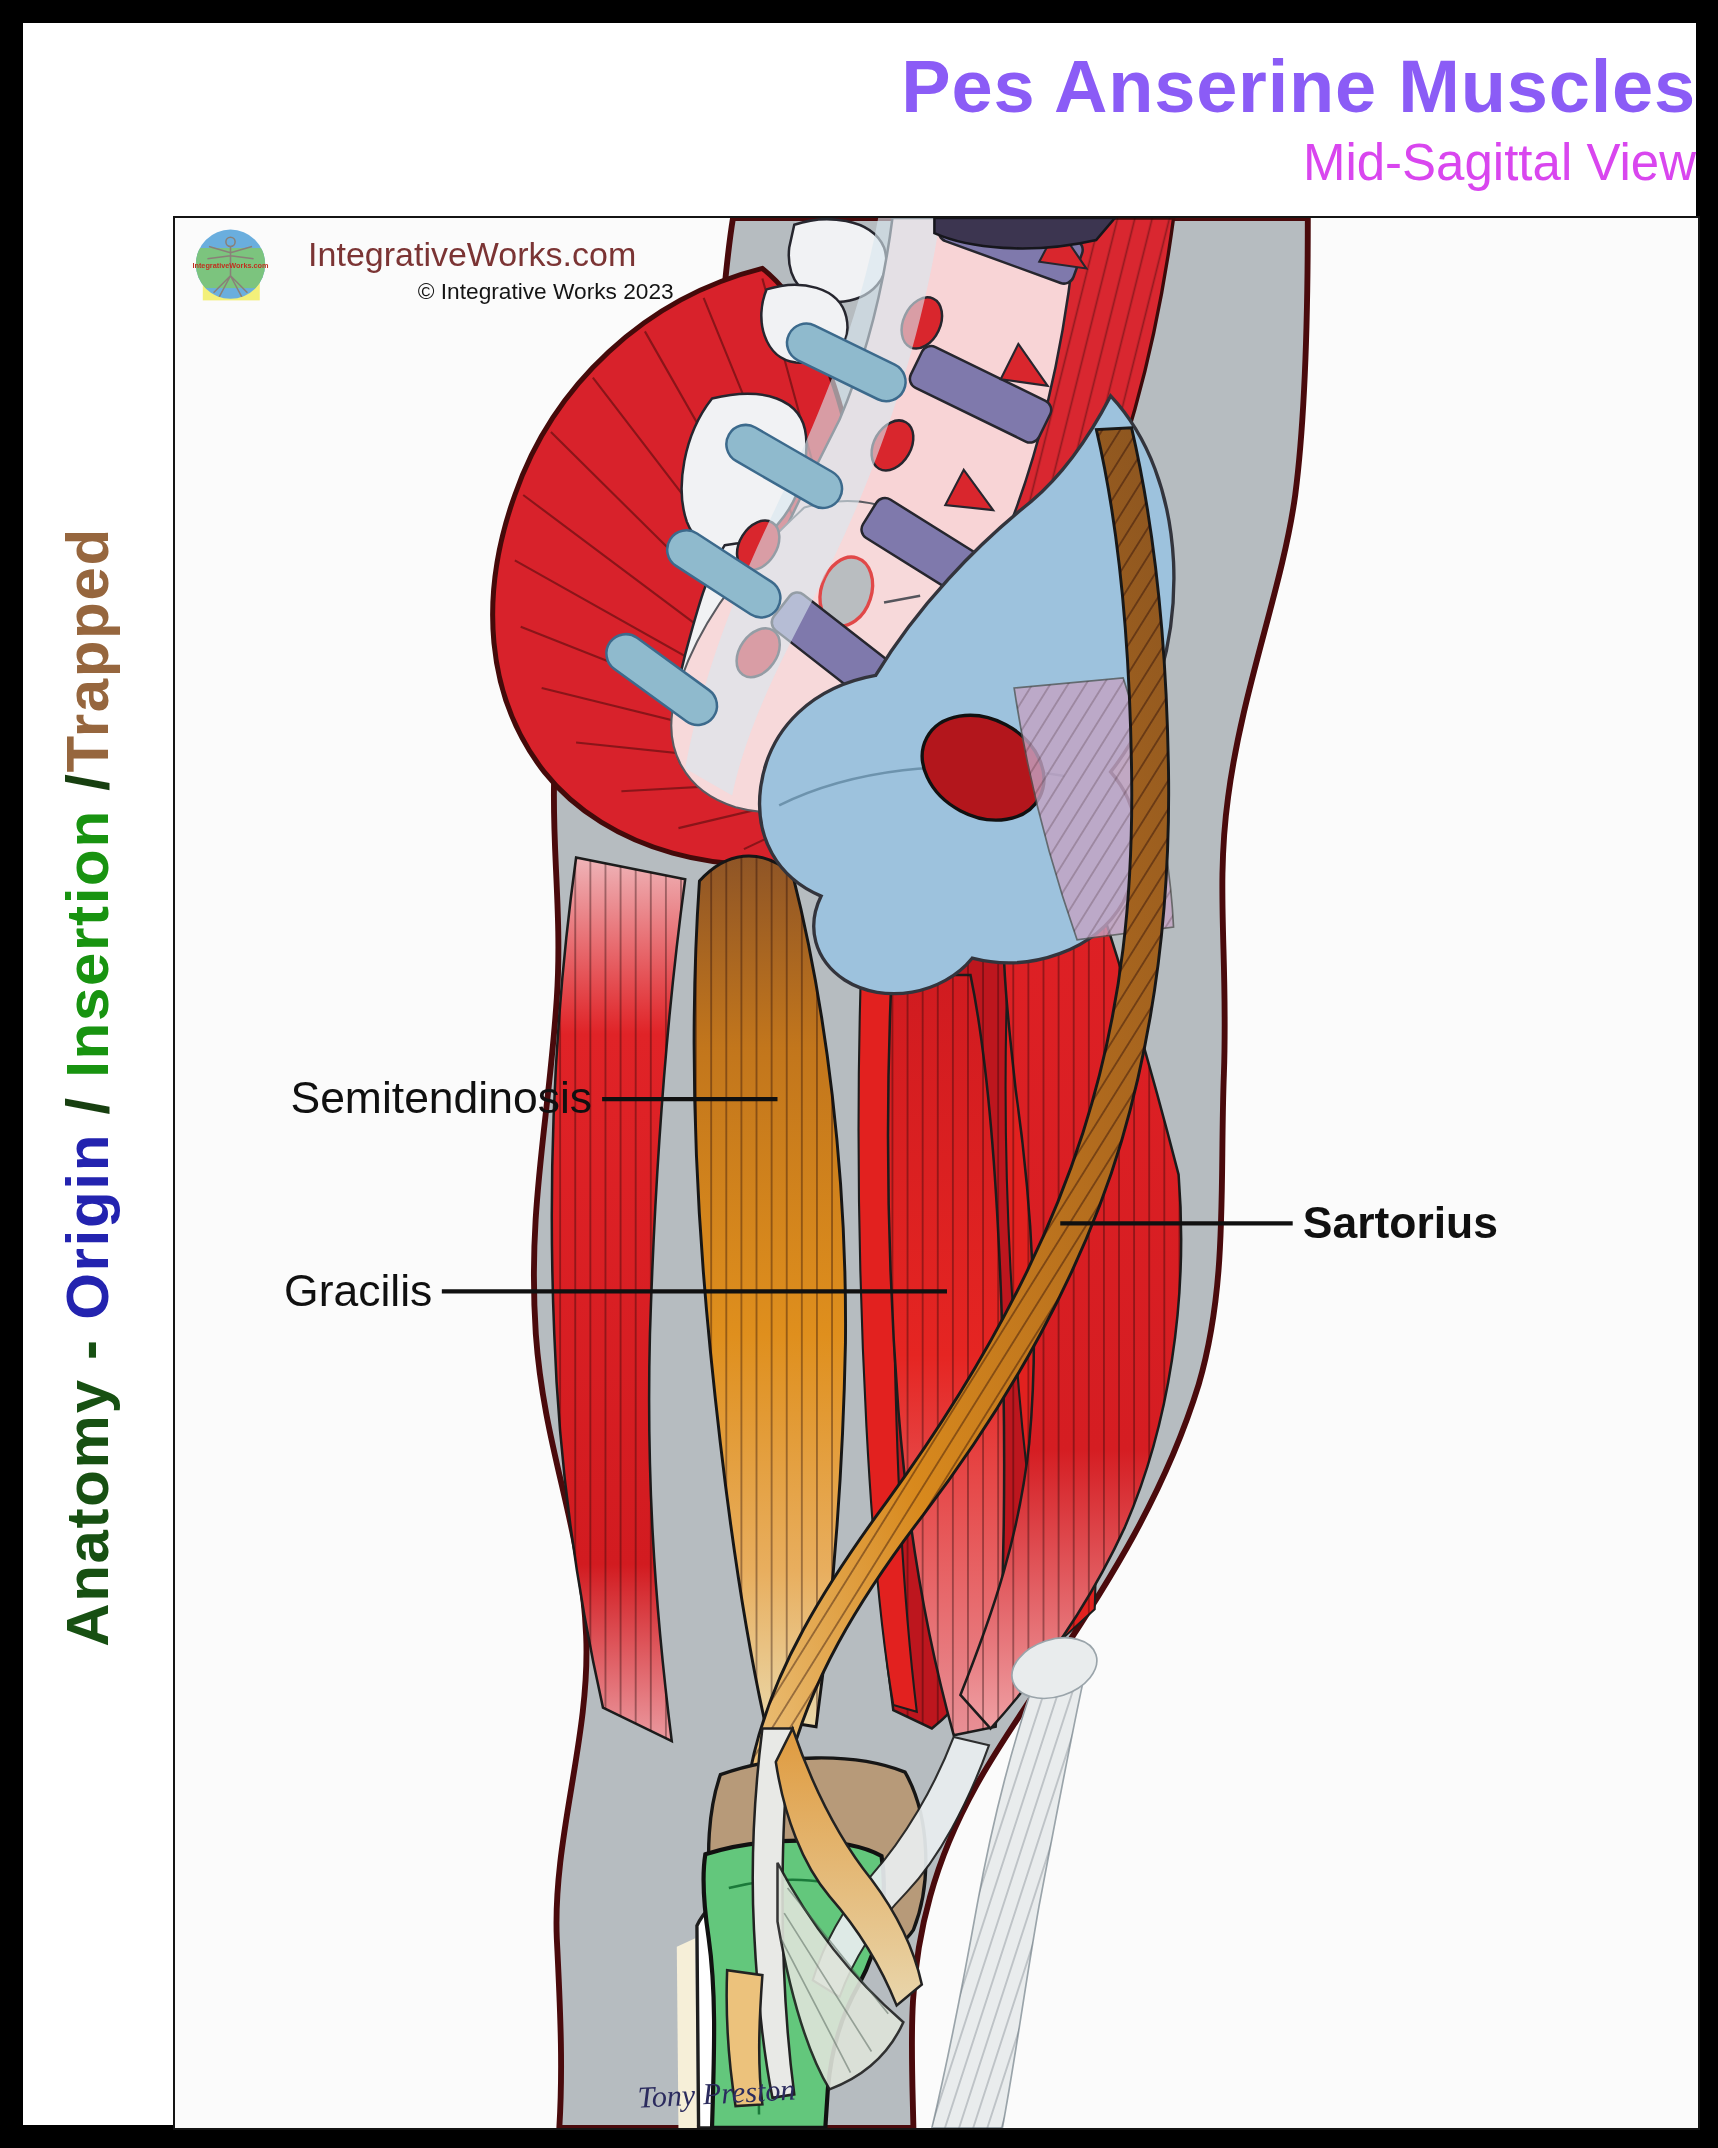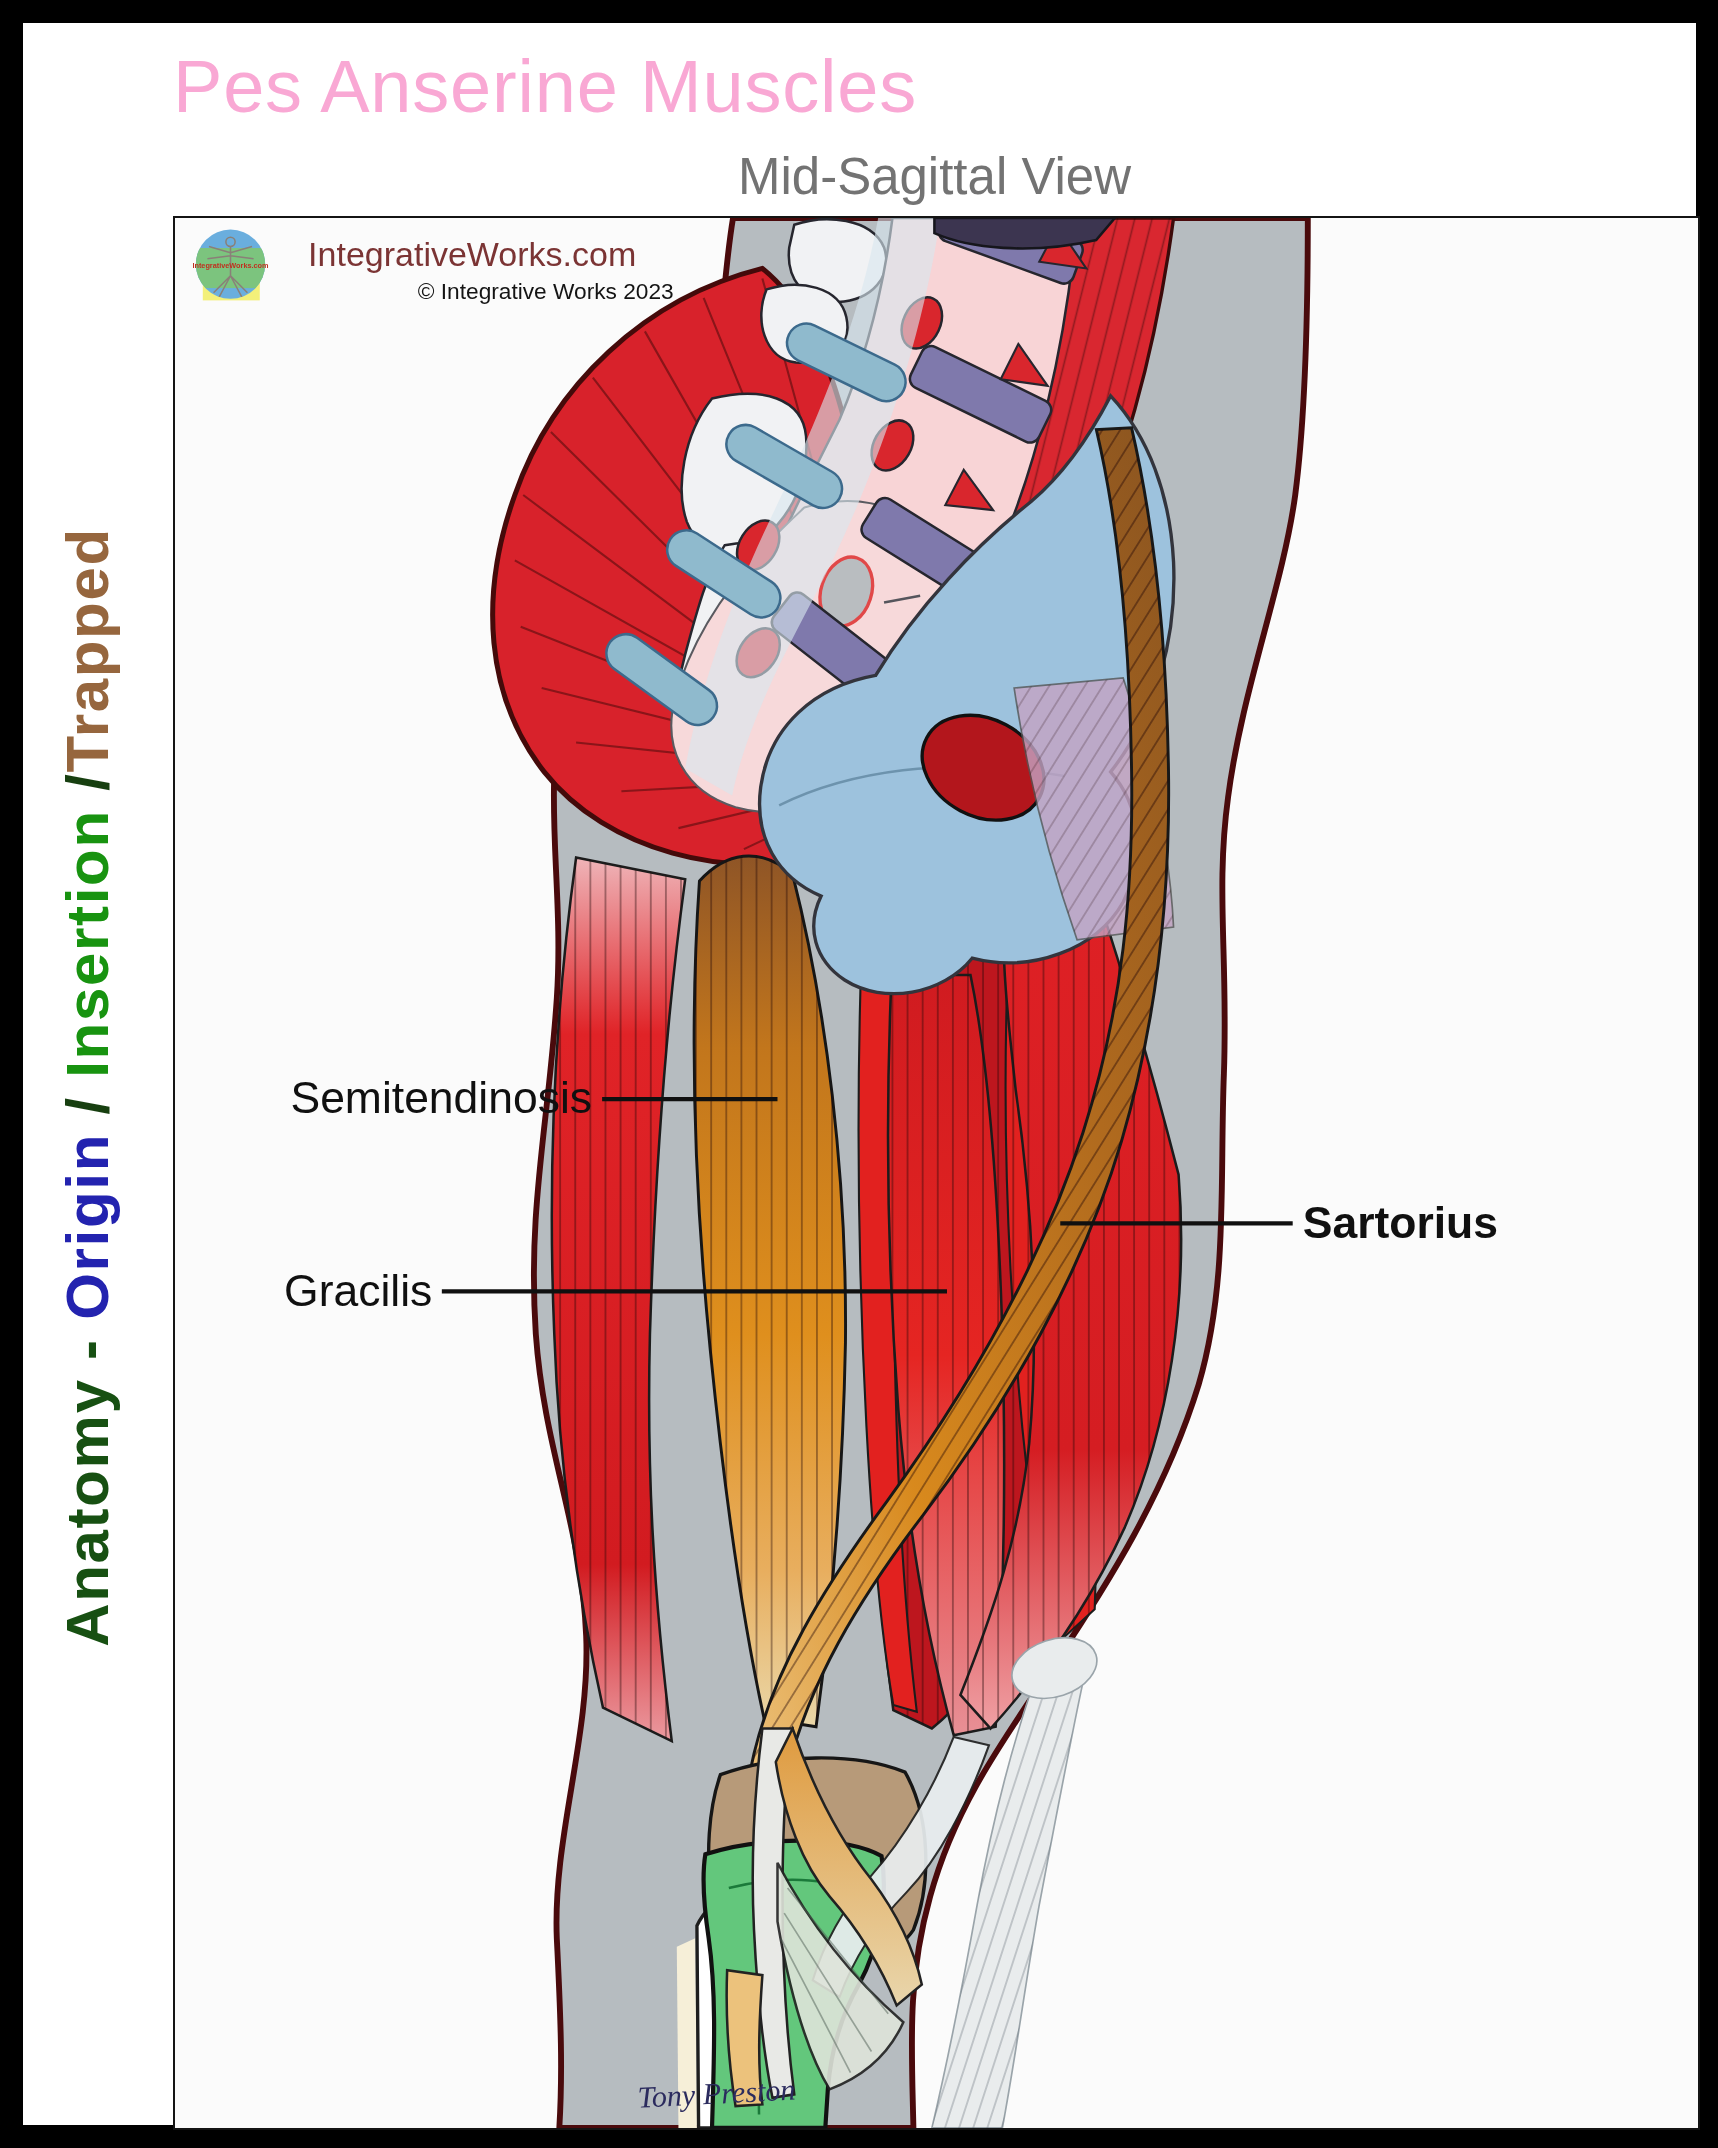--- a/index.html
+++ b/index.html
@@ -1,22 +1,22 @@
 <!DOCTYPE html>
 <html style="font-size:13.4px"><head>
 <meta charset="utf-8">
 <style>
   html,body{margin:0;padding:0;background:#222;}
   .canvas{position:relative;width:1718px;height:2148px;background:#000;overflow:hidden;
           font-family:"Liberation Sans",sans-serif;}
   .page{position:absolute;left:22.7px;top:22.7px;width:1673px;height:2102px;background:#ffffff;}
-  .title{position:absolute;left:173px;top:44px;width:1523px;text-align:left;
-         font-size:74px;color:#f9a8d4;letter-spacing:0.8px;}
-  .subtitle{position:absolute;left:173px;top:147px;width:1523px;text-align:center;
-         font-size:51px;color:#737373;}
+  .title{position:absolute;left:173px;top:44px;width:1523px;text-align:right;
+         font-size:74px;color:#8b5cf6;letter-spacing:0.8px;font-weight:bold;}
+  .subtitle{position:absolute;left:173px;top:133px;width:1523px;text-align:right;
+         font-size:51px;color:#d946ef;}
   .vlabel{position:absolute;left:87px;top:1087px;transform:translate(-50%,-50%) rotate(-90deg);
          white-space:nowrap;font-size:60px;font-weight:bold;letter-spacing:1.7px;}
   .panel{position:absolute;left:173px;top:216px;width:1523px;height:1910px;
          background:#fbfbfb;border:2.5px solid #141414;box-sizing:content-box;}
   .panel svg.art{position:absolute;left:0;top:0;width:1523px;height:1910px;display:block;}
   .brand{position:absolute;left:11.7px;top:5px;width:520px;height:101px;}
   .brand .logo{position:absolute;left:5px;top:5px;width:77px;height:77px;}
   .brand .site{position:absolute;left:84px;top:11.7px;width:403px;text-align:center;
          font-size:34px;color:#7b3434;}
   .brand .copy{position:absolute;left:84px;top:55px;width:403px;text-align:right;

